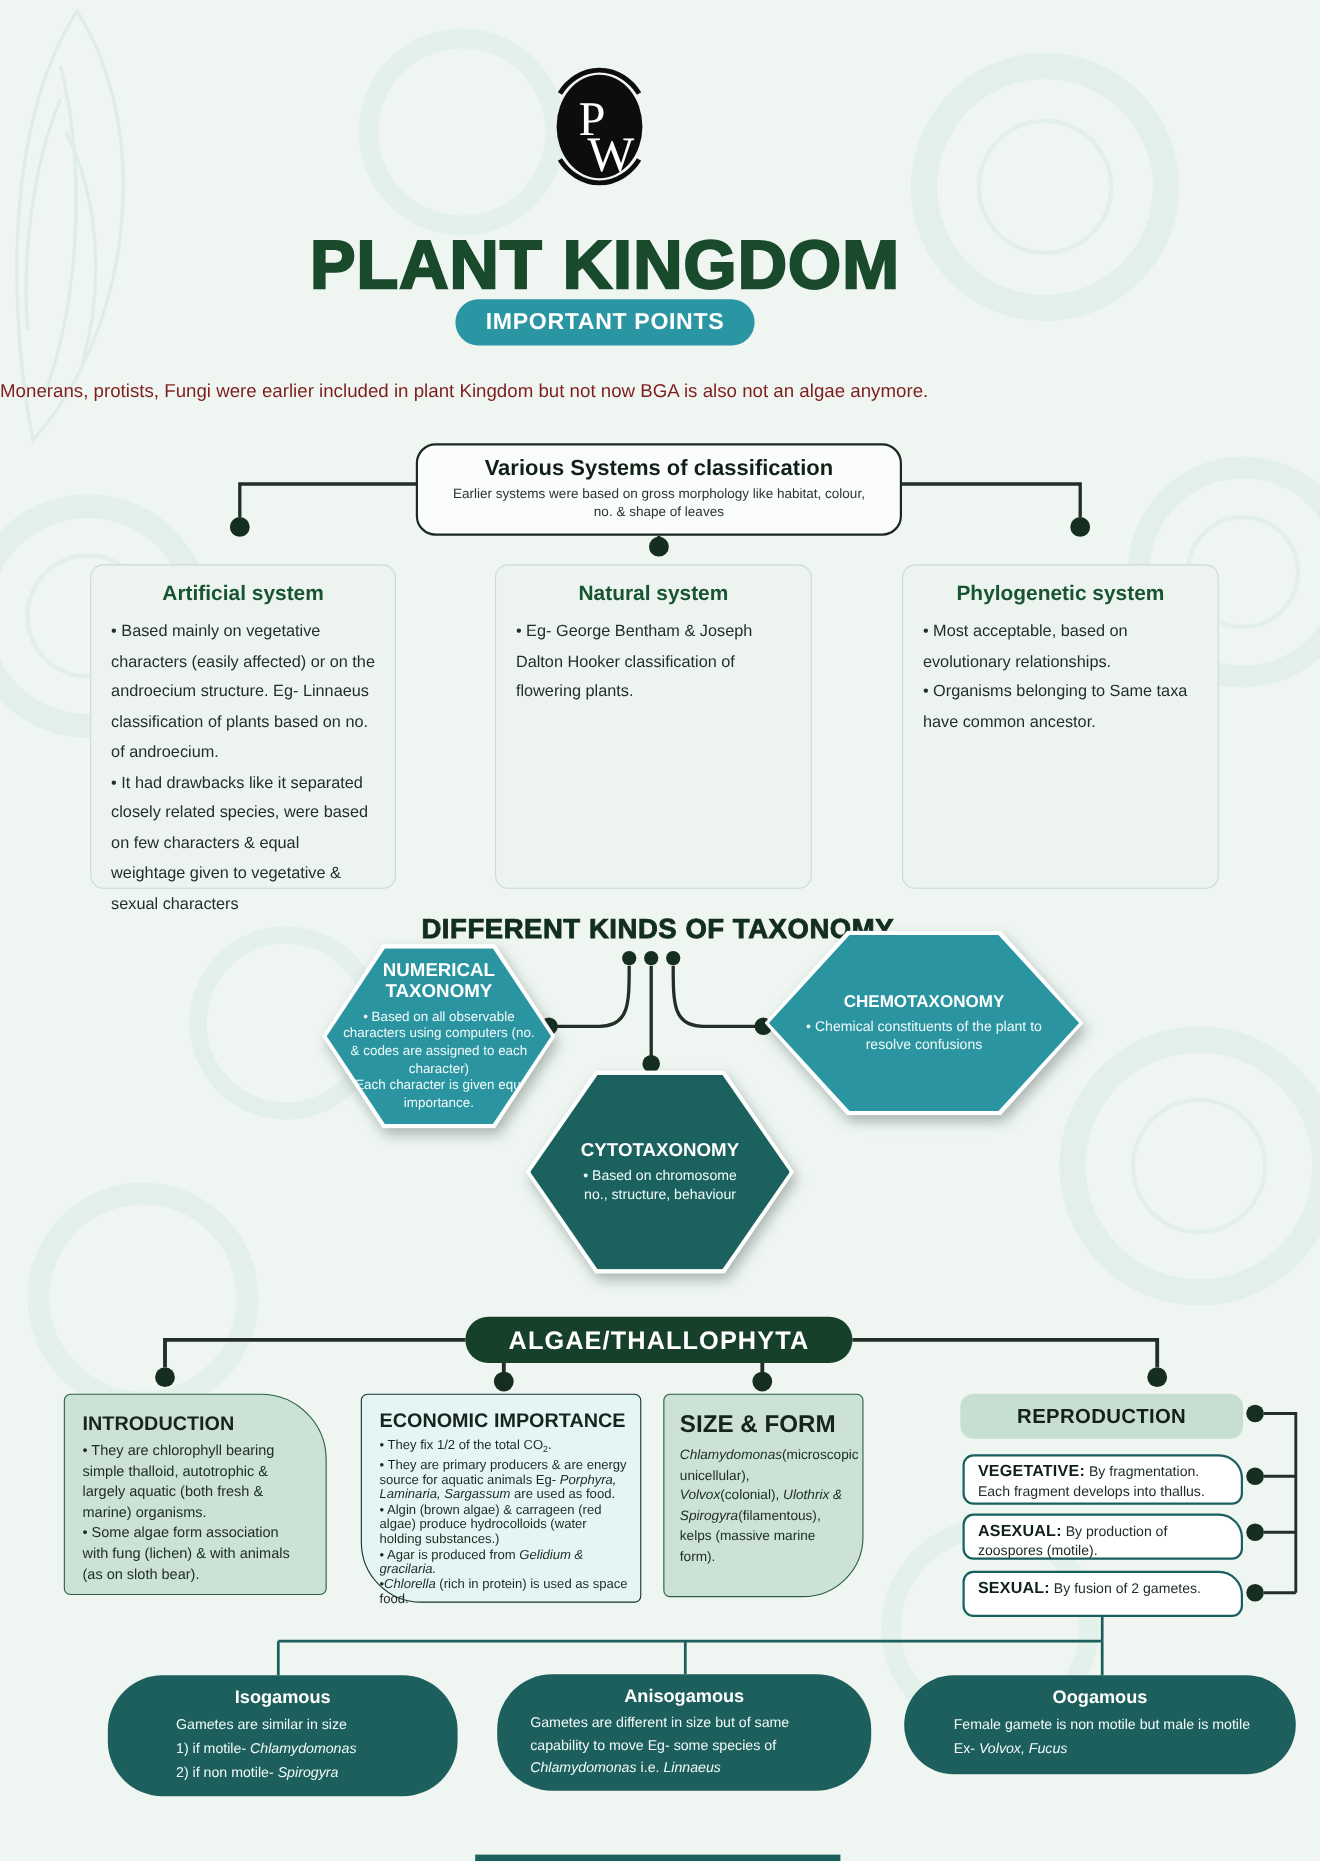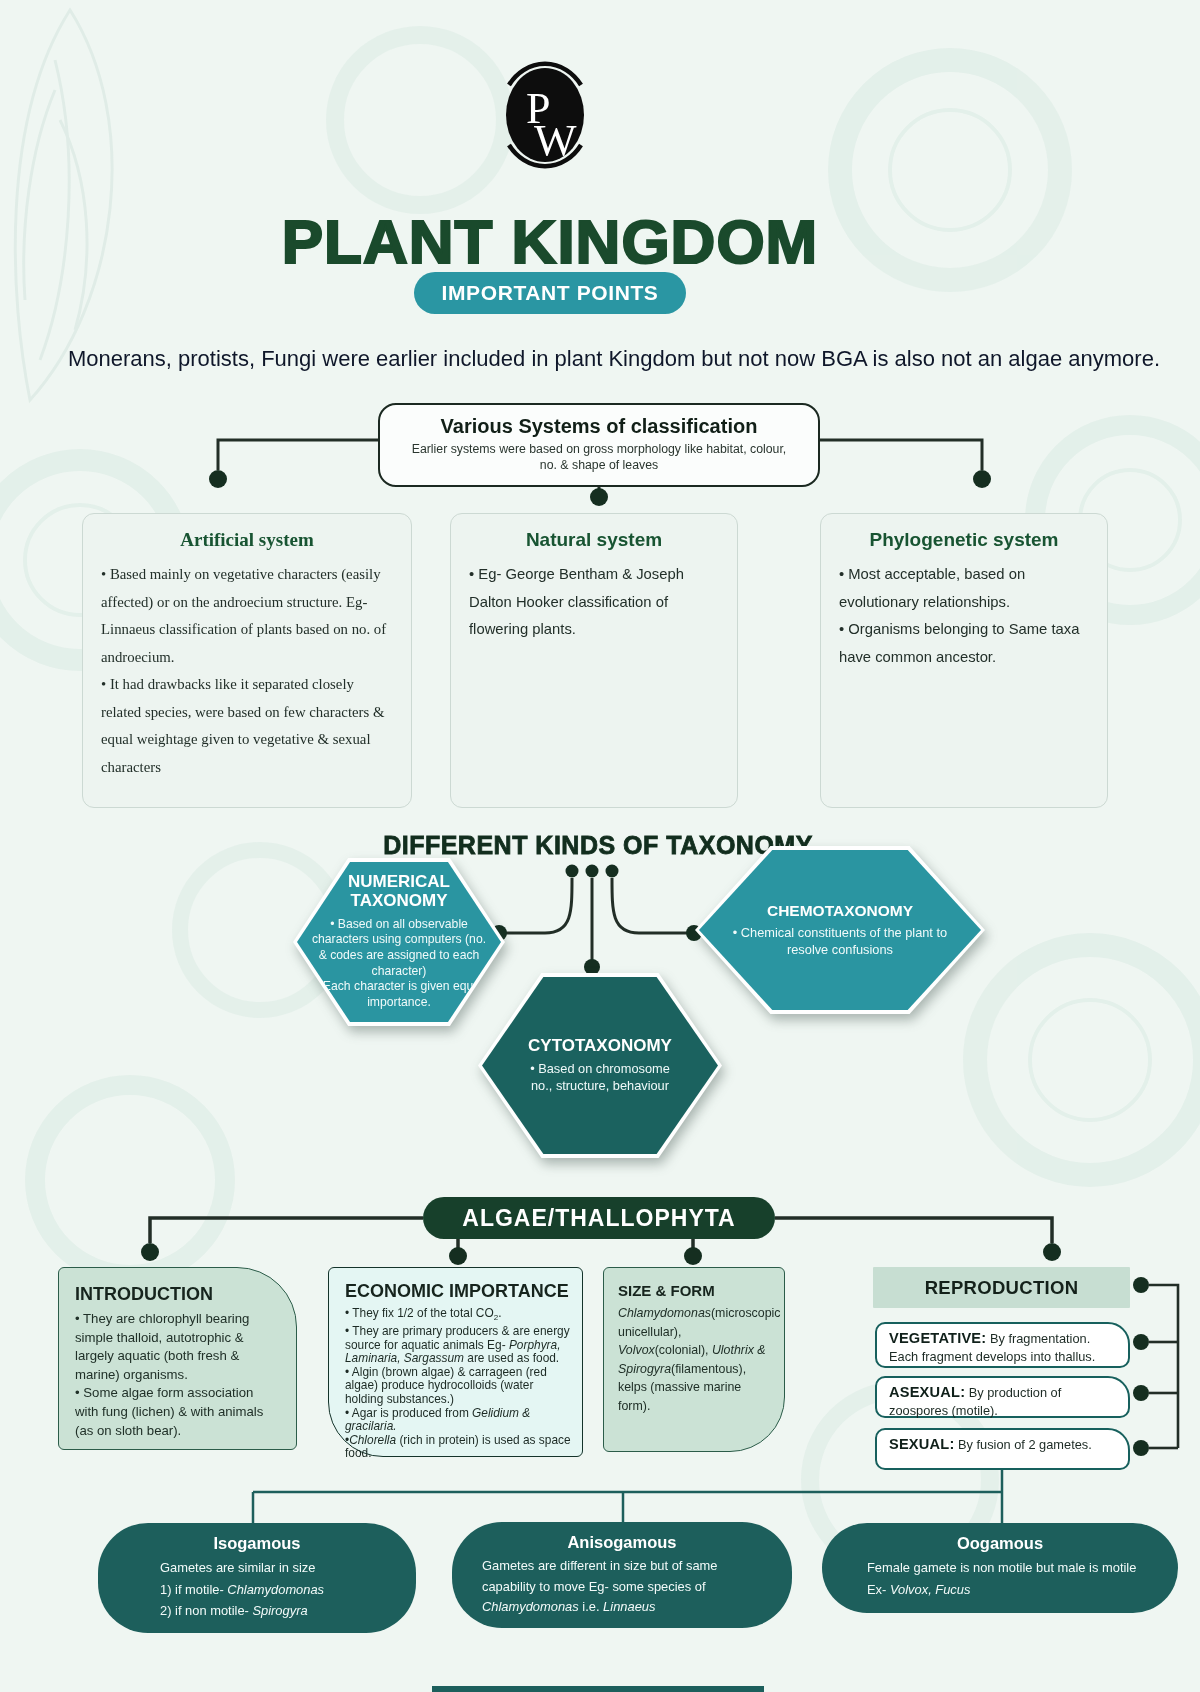--- a/index.html
+++ b/index.html
@@ -9,21 +9,21 @@
   svg.decor{z-index:0;}
   .abs{position:absolute;z-index:2;}
 
   
   .logo{left:493px;top:58px;width:104px;height:112px;}
   .main-title{left:0;top:206px;width:1100px;text-align:center;font-size:62px;font-weight:800;
       color:#1a4a2c;letter-spacing:1px;-webkit-text-stroke:2.2px #1a4a2c;}
   .badge{left:414px;top:272px;width:272px;height:42px;background:#2a96a3;border-radius:22px;
       display:flex;align-items:center;justify-content:center;color:#fff;font-weight:800;
       font-size:21px;letter-spacing:.6px;}
-  .intro-line{left:0;top:346px;width:1160px;text-align:right;font-size:22px;color:#0f172a;}
+  .intro-line{left:0;top:346px;width:1160px;text-align:left;font-size:17px;color:#7f1d1d;}
 
   
   .cls-box{left:378px;top:403px;width:442px;height:84px;background:#fbfdfc;border:2.5px solid #1b2921;
       border-radius:18px;text-align:center;padding-top:10px;box-sizing:border-box;}
   .cls-title{font-size:20px;font-weight:800;color:#111f17;}
   .cls-sub{font-size:12.3px;line-height:15.5px;color:#2a362f;margin-top:4px;padding:0 30px;}
 
   .sys-card{top:513px;height:295px;background:#edf4f0;border:1.5px solid #ccd9d3;border-radius:12px;
       padding:15px 18px;box-sizing:border-box;}
   .sys-title{text-align:center;font-weight:800;font-size:19px;color:#185432;margin-bottom:10px;}
@@ -55,21 +55,21 @@
   .abox-title{font-weight:800;font-size:18px;color:#16241d;margin-bottom:5px;}
   .intro-box{left:58px;top:1267px;width:239px;height:183px;background:#cbe2d5;
       border:1.6px solid #2b5c49;border-radius:6px 60px 6px 6px;padding:16px 29px 0 16px;}
   .intro-box p{margin:0;font-size:13.2px;line-height:18.6px;}
   .econ-box{left:328px;top:1267px;width:255px;height:190px;background:#e4f6f3;
       border:1.6px solid #14332a;border-radius:6px 6px 6px 55px;padding:13px 8px 0 16px;}
   .econ-box p{margin:0;font-size:11.9px;line-height:13.6px;color:#1c2a24;}
   .size-box{left:603px;top:1267px;width:182px;height:185px;background:#cbe2d5;
       border:1.6px solid #2b5c49;border-radius:6px 6px 55px 6px;padding:14px 10px 0 14px;}
   .size-box p{margin:0;font-size:12.4px;line-height:18.5px;}
-  .repro-bar{left:873px;top:1267px;width:257px;height:41px;background:#c7ded2;border-radius:1px;
+  .repro-bar{left:873px;top:1267px;width:257px;height:41px;background:#c7ded2;border-radius:12px;
       display:flex;align-items:center;justify-content:center;font-weight:800;font-size:18.5px;
       color:#14211a;letter-spacing:.3px;}
   .sub-box{left:875px;width:255px;background:#fff;border:2px solid #17605d;
       border-radius:10px 22px 10px 10px;padding:5px 12px;box-sizing:border-box;
       font-size:12.8px;line-height:18px;color:#1c2a24;}
   .sub-box b{font-size:14.6px;font-weight:800;color:#10201a;letter-spacing:.2px;}
   .veg-box{top:1322px;height:46px;}
   .asex-box{top:1376px;height:42px;}
   .sex-box{top:1428px;height:42px;}
 
@@ -187,21 +187,21 @@
   </svg>
   <div class="abs main-title">PLANT KINGDOM</div>
   <div class="abs badge">IMPORTANT POINTS</div>
   <div class="abs intro-line">Monerans, protists, Fungi were earlier included in plant Kingdom but not now BGA is also not an algae anymore.</div>
 
   <div class="abs cls-box">
     <div class="cls-title">Various Systems of classification</div>
     <div class="cls-sub">Earlier systems were based on gross morphology like habitat, colour, no. &amp; shape of leaves</div>
   </div>
 
-  <div class="abs sys-card" style="left:82px;width:330px;font-family:Liberation Serif, serif;">
+  <div class="abs sys-card" style="left:82px;width:278px;">
     <div class="sys-title">Artificial system</div>
     <div class="sys-body">
       <p>• Based mainly on vegetative characters (easily affected) or on the androecium structure. Eg- Linnaeus classification of plants based on no. of androecium.</p>
       <p>• It had drawbacks like it separated closely related species, were based on few characters &amp; equal weightage given to vegetative &amp; sexual characters</p>
     </div>
   </div>
   <div class="abs sys-card" style="left:450px;width:288px;">
     <div class="sys-title">Natural system</div>
     <div class="sys-body">
       <p>• Eg- George Bentham &amp; Joseph Dalton Hooker classification of flowering plants.</p>
@@ -261,21 +261,21 @@
   <div class="abs abox econ-box">
     <div class="abox-title">ECONOMIC IMPORTANCE</div>
     <p><span>• They fix 1/2 of the total CO</span><sub>2</sub><span>.</span></p>
     <p><span>• They are primary producers &amp; are energy source for aquatic animals Eg- </span><span class="it">Porphyra, Laminaria, Sargassum</span><span> are used as food.</span></p>
     <p>• Algin (brown algae) &amp; carrageen (red algae) produce hydrocolloids (water holding substances.)</p>
     <p><span>• Agar is produced  from </span><span class="it">Gelidium &amp; gracilaria.</span></p>
     <p><span>•</span><span class="it">Chlorella</span><span> (rich in protein) is used as space food.</span></p>
   </div>
 
   <div class="abs abox size-box">
-    <div class="abox-title" style="font-size:15px;">SIZE &amp; FORM</div>
+    <div class="abox-title" style="font-size:22px;">SIZE &amp; FORM</div>
     <p>
       <span class="it">Chlamydomonas</span><span>(microscopic unicellular), </span><span class="it">Volvox</span><span>(colonial), </span><span class="it">Ulothrix &amp; Spirogyra</span><span>(filamentous), kelps (massive marine form).</span>
     </p>
   </div>
 
   <div class="abs repro-bar">REPRODUCTION</div>
 
   <div class="abs sub-box veg-box">
     <b>VEGETATIVE:</b><span> By fragmentation. Each fragment develops into thallus.</span>
   </div>

